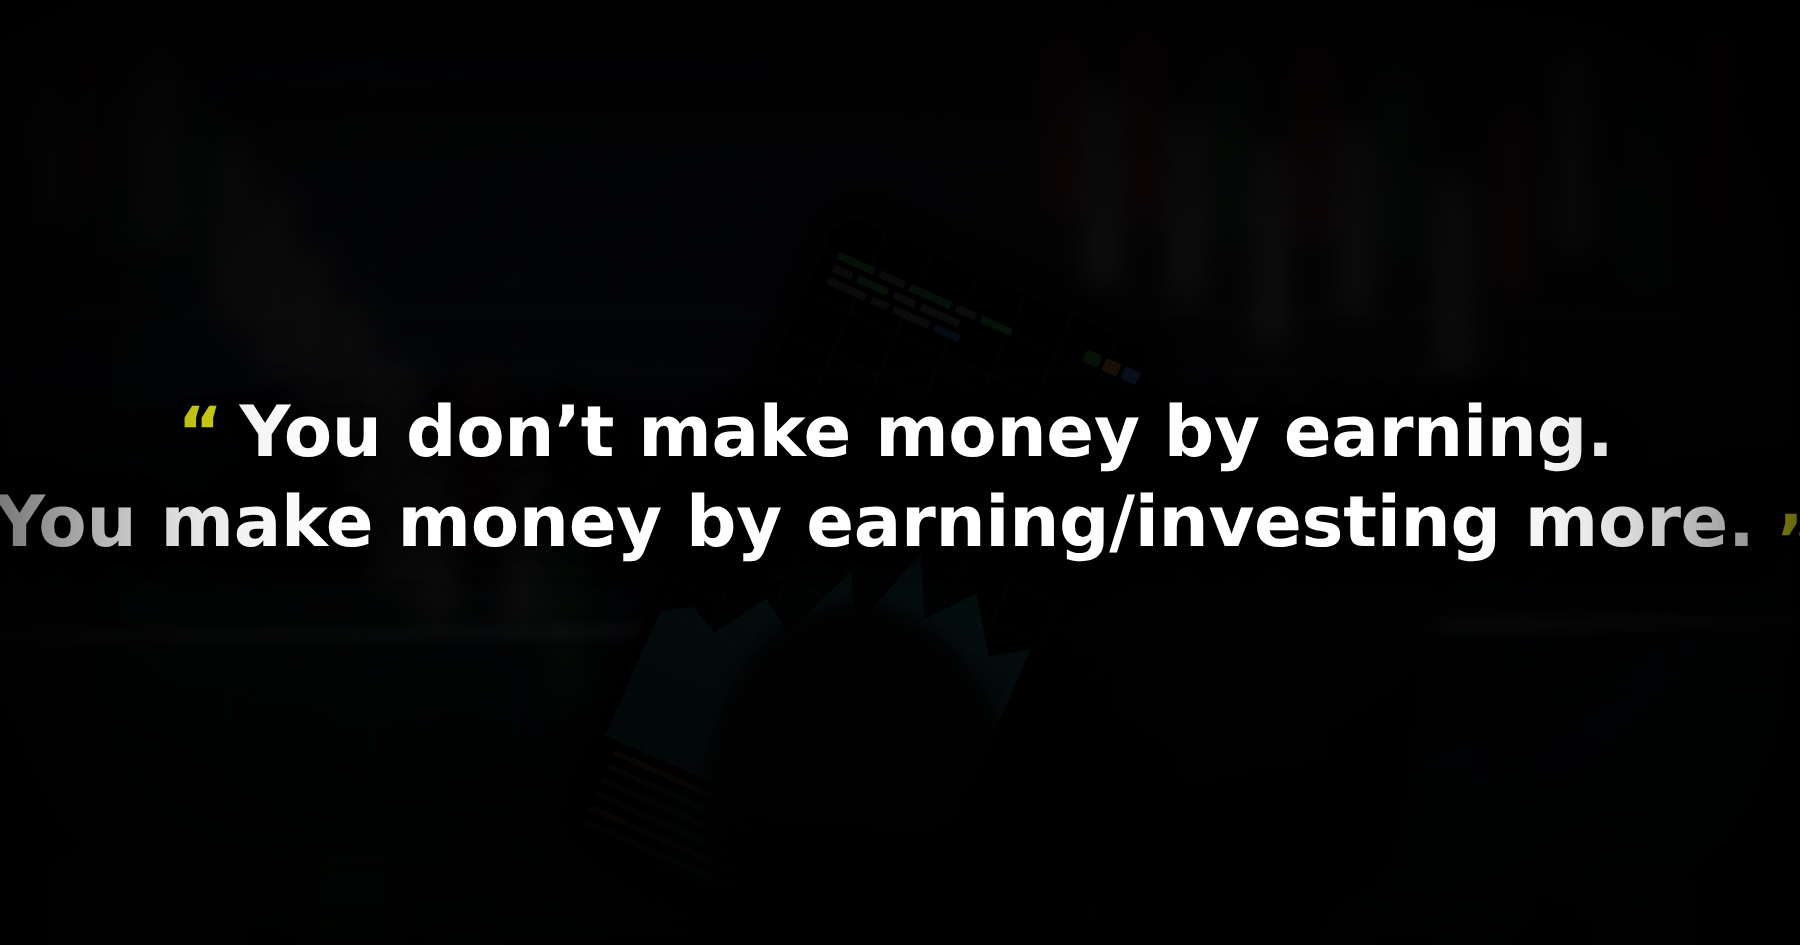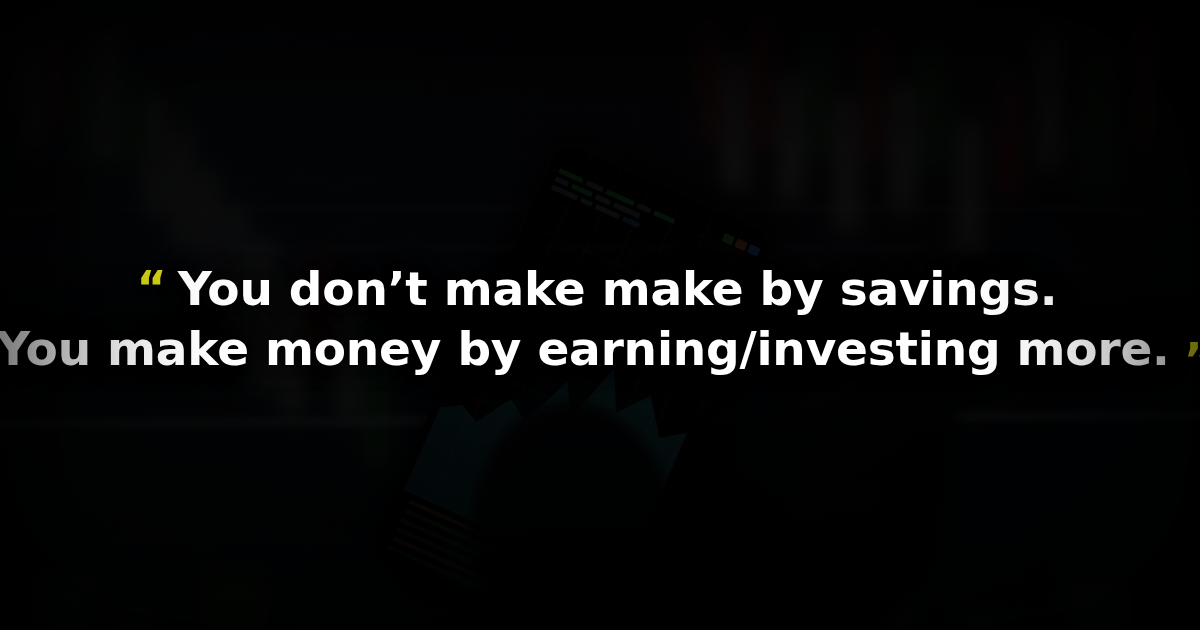--- a/index.html
+++ b/index.html
@@ -333,21 +333,21 @@
     <div class="finger" style="left:404px; top:288px; width:104px; height:44px; transform:rotate(-16deg);"></div>
     <div class="finger" style="left:396px; top:336px; width:96px; height:42px; transform:rotate(-8deg);"></div>
   </div>
 
   <div class="dim"></div>
   <div class="dim-band"></div>
 
   <div class="quote-layer">
     <div class="quote-line l1" style="color: rgb(255, 255, 255);">
       <span class="qmark open" style="color: rgb(217, 217, 22);">“</span>
-      <span>You don’t make make by savings.</span>
+      <span>You don’t make money by earning.</span>
     </div>
     <div class="quote-line l2" style="color: rgb(255, 255, 255);">
       <span>You make money by earning/investing more.</span>
       <span class="qmark close" style="color: rgb(217, 217, 22);">”</span>
     </div>
   </div>
 
   <div class="vignette"></div>
 </div>
 

